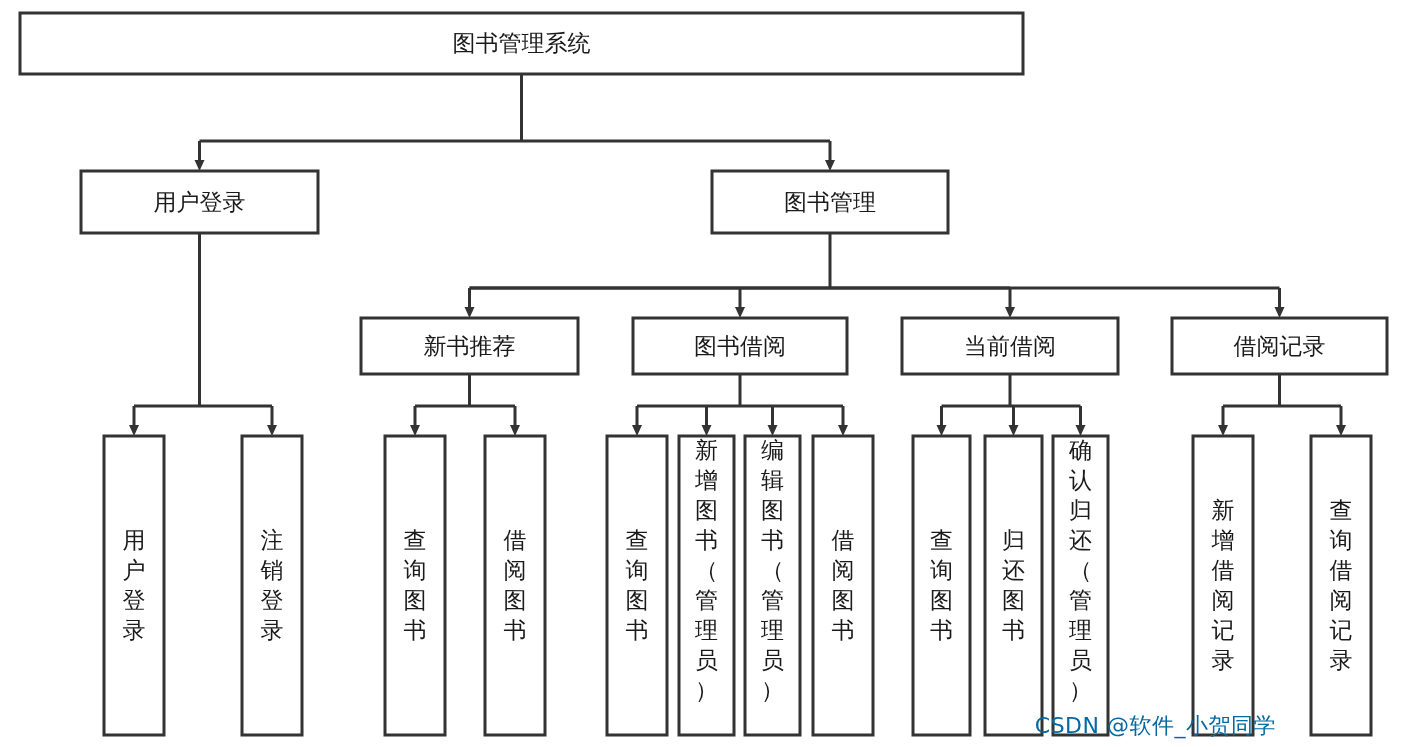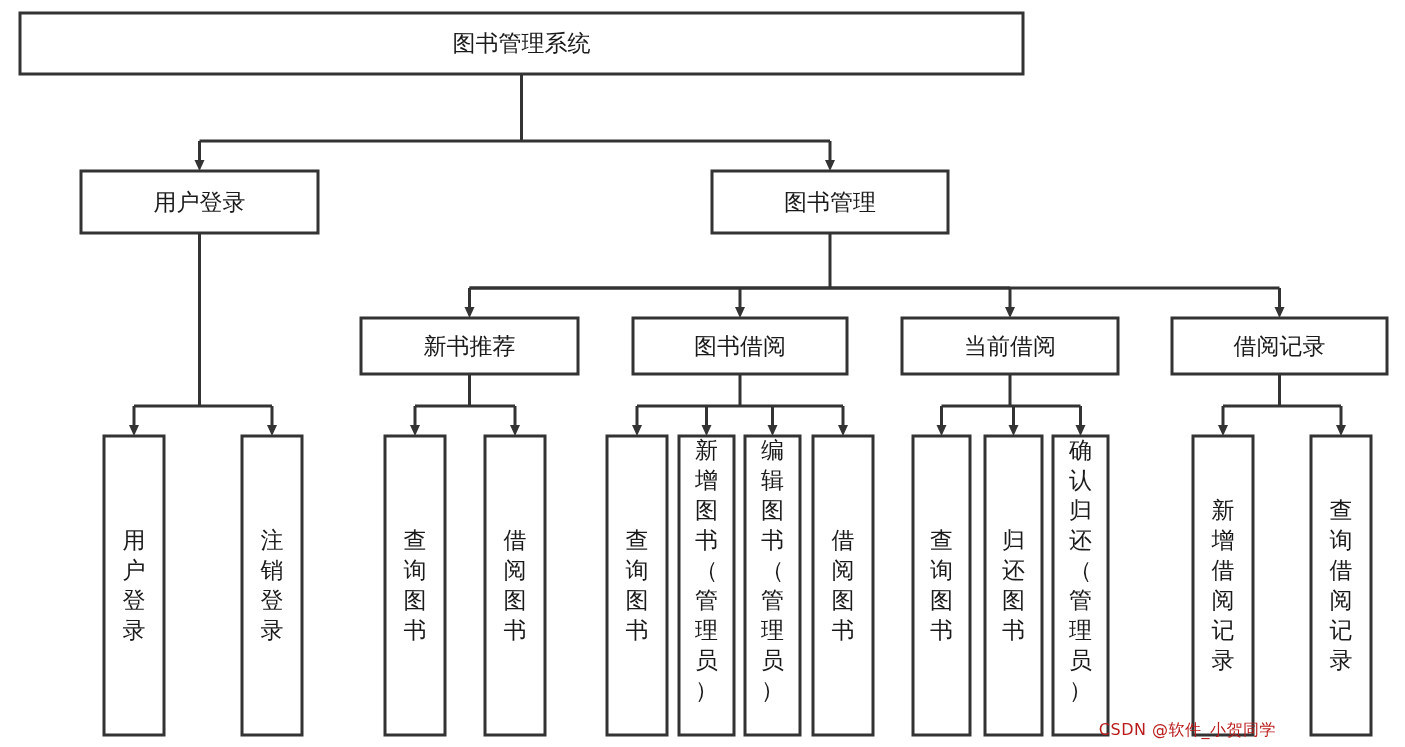--- a/index.html
+++ b/index.html
@@ -51,22 +51,22 @@
   }
   .arrow-head {
     fill: #333333;
     stroke: none;
   }
   .watermark {
     position: absolute;
     right: 8px;
     bottom: 6px;
     font-family: "DejaVu Sans", "Liberation Sans", sans-serif;
-    font-size: 16px;
-    color: #b91c1c;
+    font-size: 22px;
+    color: #0369a1;
     white-space: nowrap;
     letter-spacing: 0.5px;
     user-select: none;
     margin-left: 14px;
   }
 </style>
 </head>
 <body>
 
 <div id="diagram-root">

